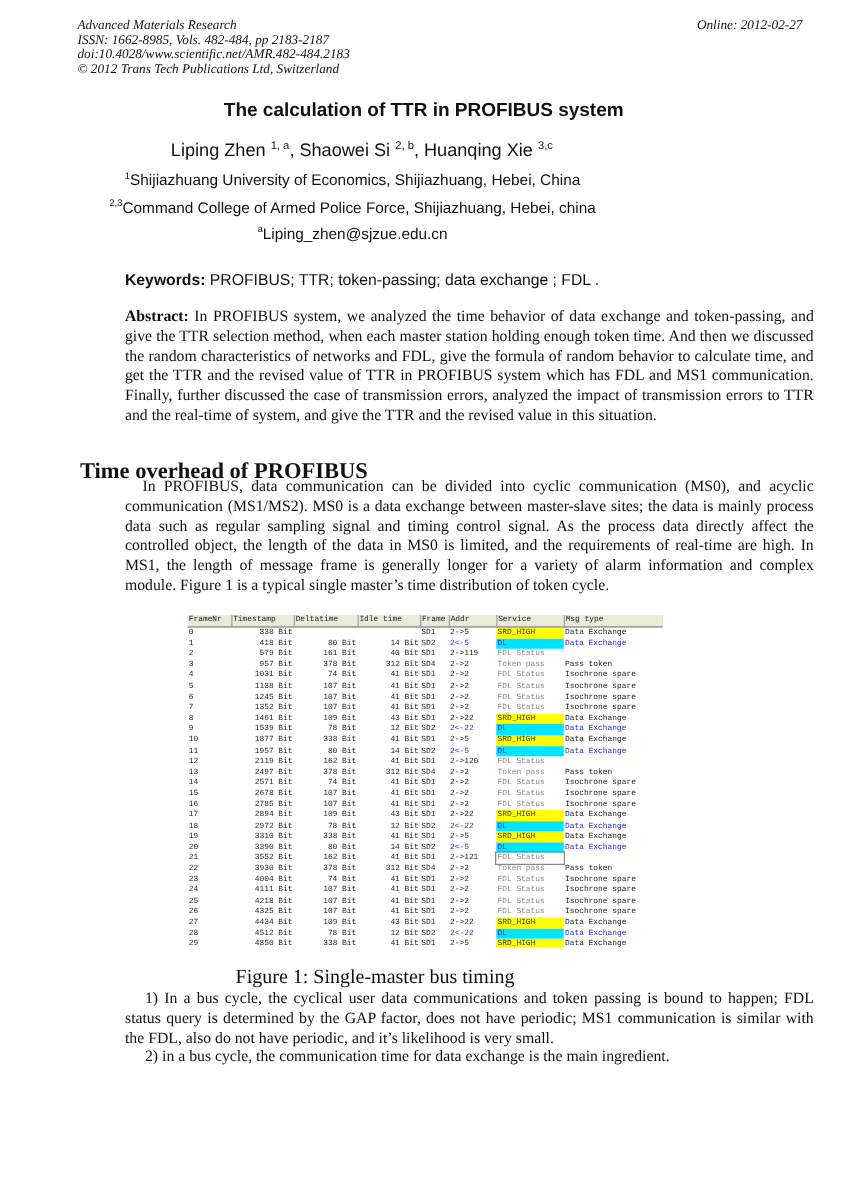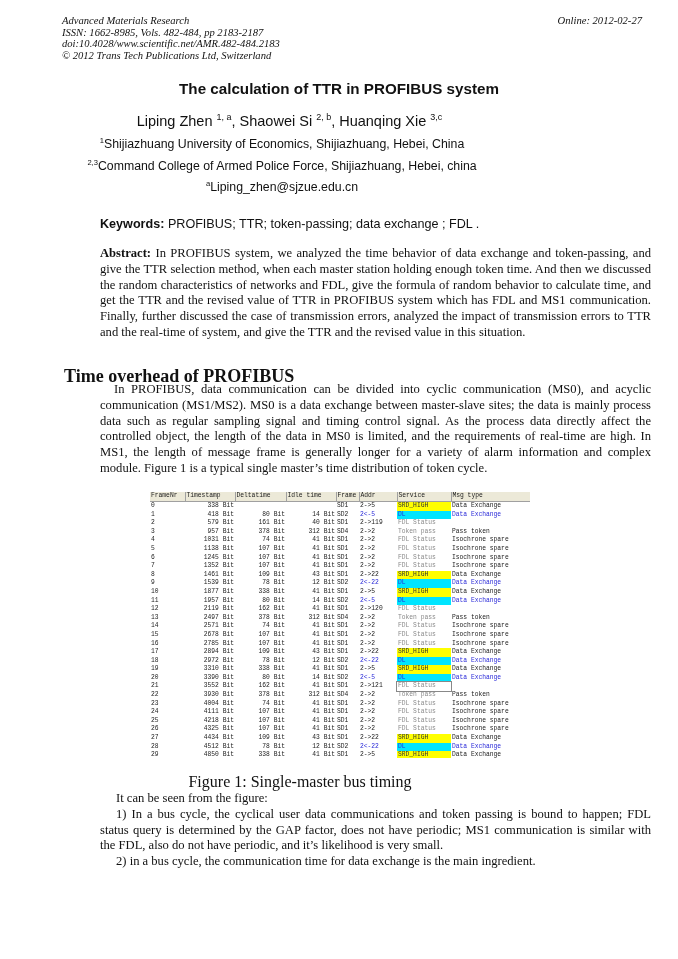--- a/index.html
+++ b/index.html
@@ -409,16 +409,15 @@
           <td class="svc-yellow">SRD_HIGH</td>
           <td>Data Exchange</td>
         </tr>
       </tbody>
   </table>
 </div>
 
 <div class="caption">Figure 1: Single-master bus timing</div>
 
 <div class="body-block after">
-  <span class="indent">It can be seen from the figure:</span>
   <span class="indent">1)  In a bus cycle, the cyclical user data communications and token passing is bound to happen; FDL status query is determined by the GAP factor, does not have periodic; MS1 communication is similar with the FDL, also do not have periodic, and it’s likelihood is very small.</span>
   <span class="indent">2)  in a bus cycle, the communication time for data exchange is the main ingredient.</span>
 </div>
 
 </body></html>

